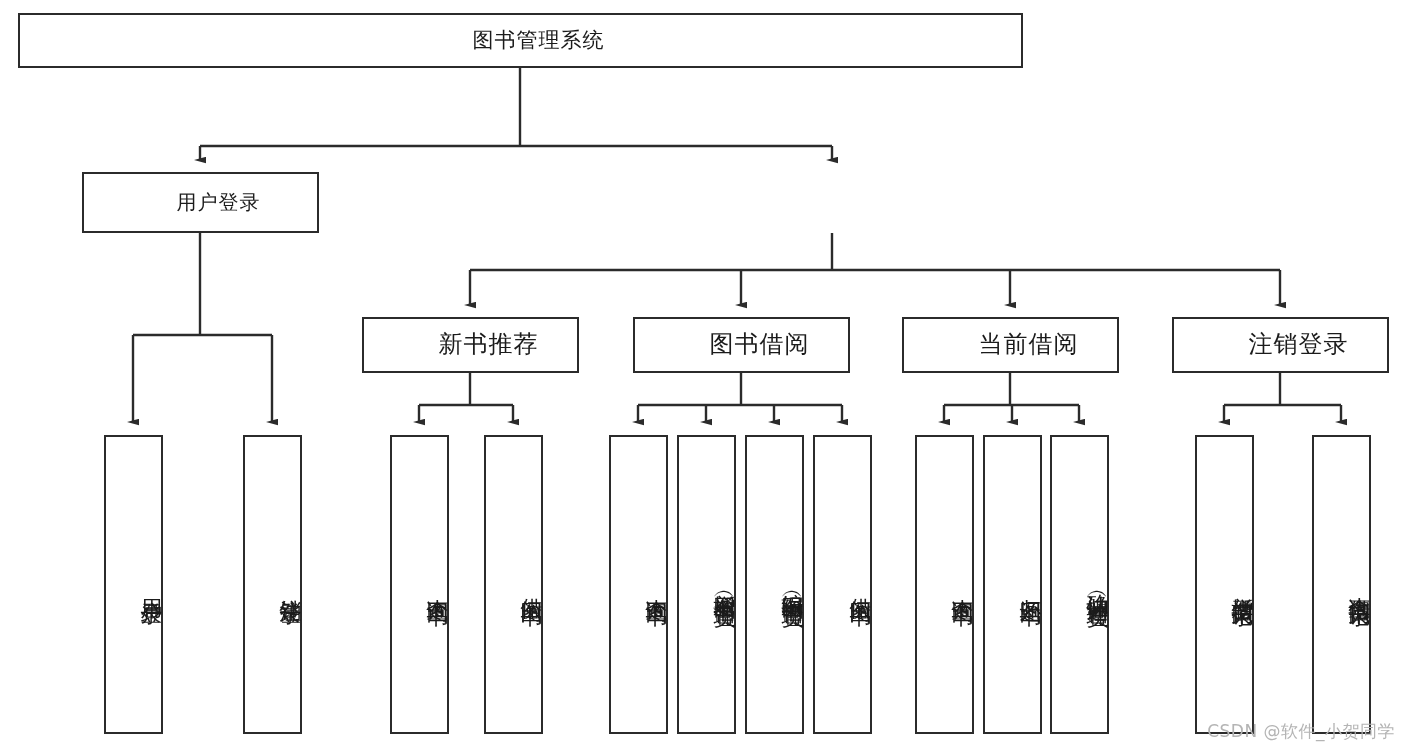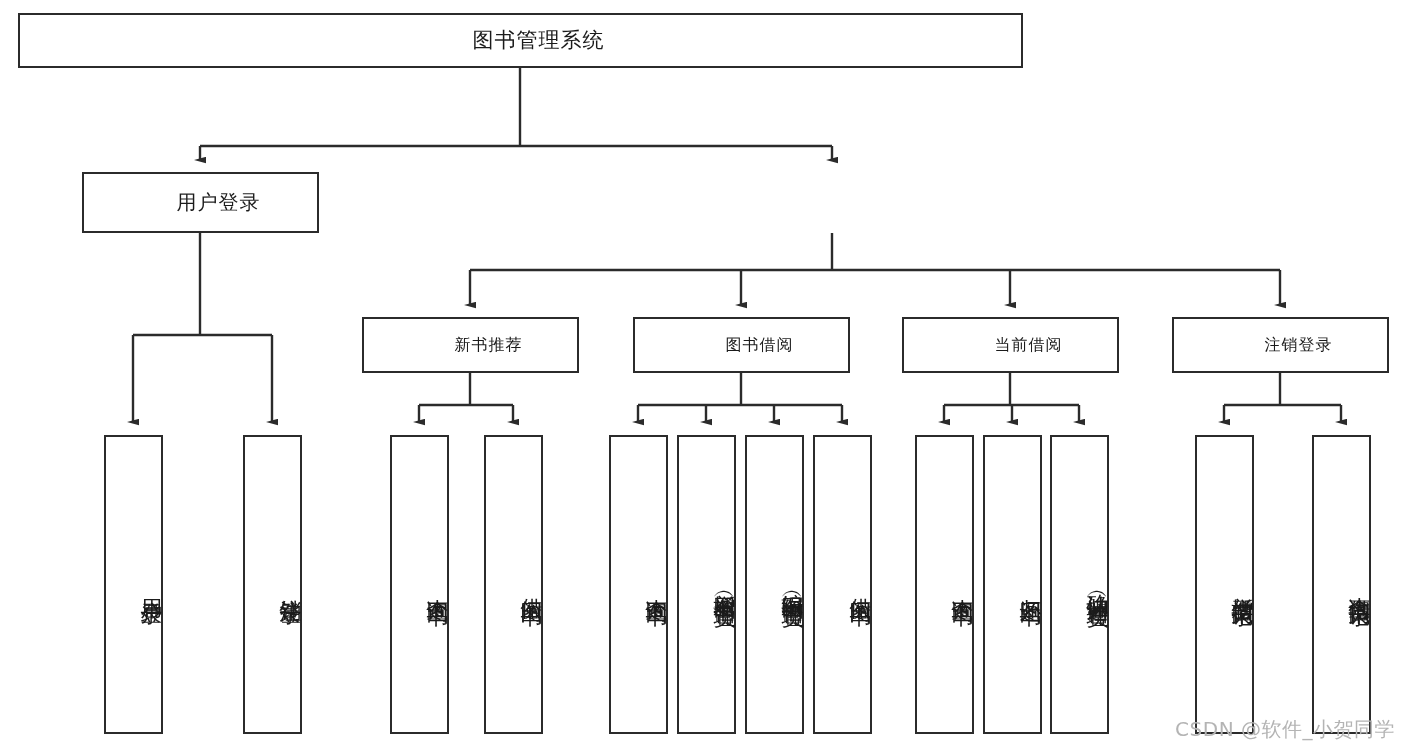--- a/index.html
+++ b/index.html
@@ -35,37 +35,37 @@
   }
   .node .lbl{
     font-size:20px;
     line-height:1.15;
     letter-spacing:1px;
     color:#1b1b1b;
     white-space:nowrap;
   }
   .node.root .lbl{font-size:21px;}
   .node.lvl1 .lbl{font-size:20px;}
-  .node.lvl2 .lbl{font-size:16px;}
+  .node.lvl2 .lbl{font-size:24px;}
   .node.leaf{
     border-width:2.4px;
   }
   .node.leaf .lbl{
     writing-mode:vertical-rl;
     text-orientation:upright;
     font-size:22px;
     line-height:1.08;
     letter-spacing:2px;
     white-space:pre-line;
   }
   .watermark{
     position:absolute;
     right:10px;
     bottom:4px;
-    font-size:20px;
+    font-size:17px;
     color:#b4b4b4;
     letter-spacing:0.5px;
     white-space:nowrap;
     user-select:none;
   }
 </style>
 </head>
 <body>
 
 <div id="canvas">

